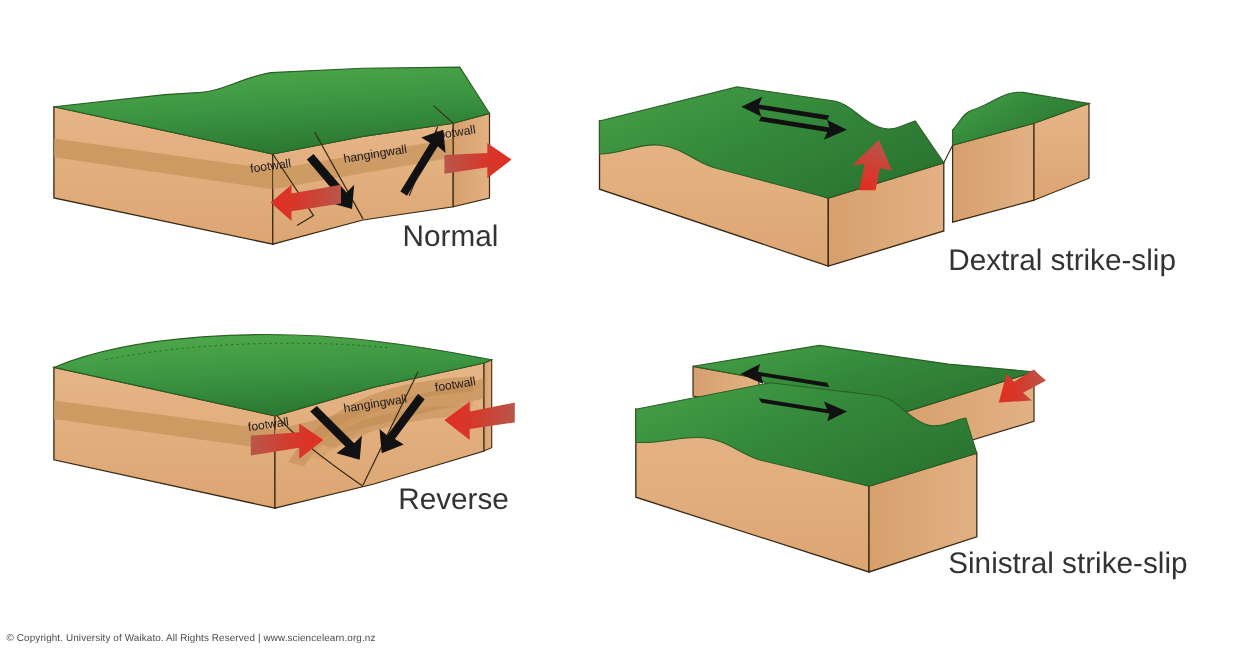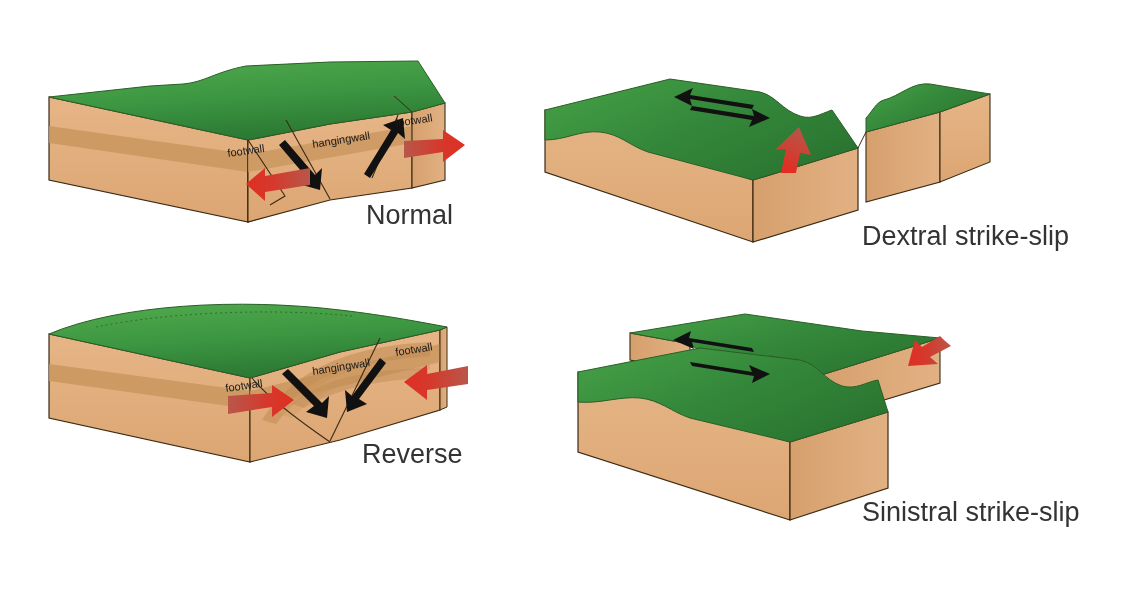--- a/index.html
+++ b/index.html
@@ -206,14 +206,15 @@
 
     <g>
       <path d="M944,340 L951,346 L930,357 L938,364 L908,366 L915,340 L922,347 L940,336 Z" fill="url(#redArrowGradL)"></path>
     </g>
 
     <text class="caption" x="862" y="521">Sinistral strike-slip</text>
   </g>
 
 </svg>
 
+<div class="copyright">© Copyright. University of Waikato. All Rights Reserved | www.sciencelearn.org.nz</div>
 
 </div>
 
 </body></html>

